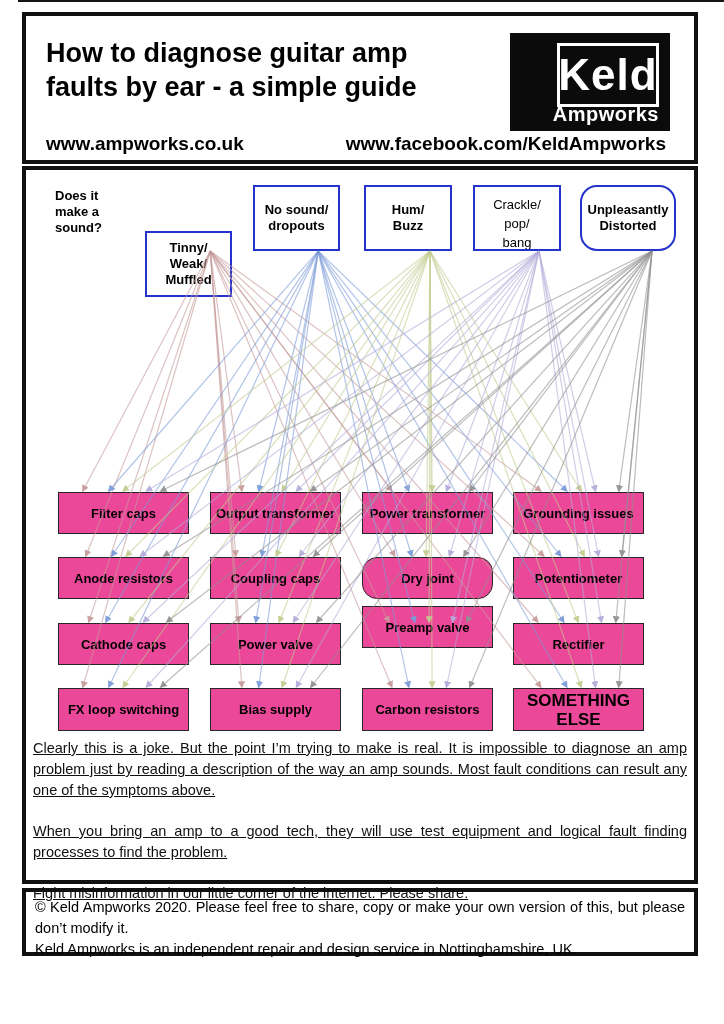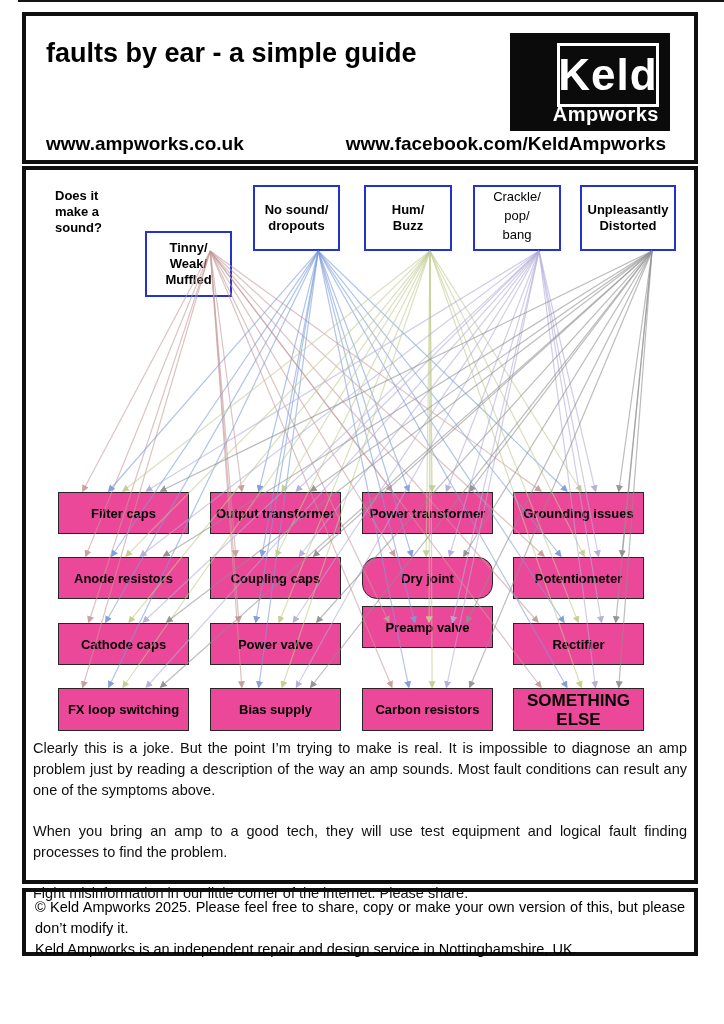--- a/index.html
+++ b/index.html
@@ -19,40 +19,41 @@
   .logo-brand{color:#fff;font-weight:bold;font-size:44px;letter-spacing:1px;}
   .logo-sub{position:absolute;right:11px;bottom:5px;color:#ffffff;font-weight:bold;font-size:20px;letter-spacing:.5px;}
   .urls{position:absolute;left:20px;right:28px;bottom:5px;display:flex;justify-content:space-between;
         font-weight:bold;font-size:19px;}
 
   
   .question{position:absolute;left:29px;top:18px;font-weight:bold;font-size:13px;line-height:16px;z-index:1;}
   .sym-box{position:absolute;top:15px;height:66px;border:2px solid #2433cc;background:#fff;z-index:1;
            display:flex;flex-direction:column;align-items:center;justify-content:center;
            font-weight:bold;font-size:13px;line-height:16px;text-align:center;box-sizing:border-box;}
-  .sym-box.normal{font-weight:normal;justify-content:flex-start;padding-top:0;line-height:19px;overflow:hidden;}
+  .sym-box.normal{font-weight:normal;justify-content:flex-start;padding-top:8px;line-height:19px;overflow:hidden;}
   .cause-box{position:absolute;width:131px;border:1.5px solid #262626;background:#ec4899;z-index:1;
              display:flex;align-items:center;justify-content:center;text-align:center;
              font-weight:bold;font-size:13px;line-height:15px;box-sizing:border-box;white-space:nowrap;}
   .cause-box.emphasis{font-size:17px;line-height:19px;white-space:normal;padding:0 10px;}
   .arrows-layer{position:absolute;left:0;top:0;z-index:3;pointer-events:none;}
   .body-text{position:absolute;left:7px;right:7px;top:568px;font-size:14.5px;line-height:21px;
-             text-align:justify;color:#101010;z-index:1;}
+             text-align:justify;color:#101010;z-index:1;text-decoration:underline;}
   .body-text p{margin:0 0 20px 0;}
   .footer-box p{margin:0;}
   .just{text-align:justify;}
 </style>
 </head>
 <body>
 
 <div class="page">
   <div class="top-edge"></div>
 
   <div class="box header-box">
     <div class="title">
+      <div>How to diagnose guitar amp</div>
       <div>faults by ear - a simple guide</div>
     </div>
     <div class="logo">
       <div class="logo-frame">
         <span class="logo-brand">Keld</span>
       </div>
       <div class="logo-sub">Ampworks</div>
     </div>
     <div class="urls">
       <span>www.ampworks.co.uk</span>
@@ -83,21 +84,21 @@
       </div>
       <div class="sym-box" style="left: 227px; width: 87px; border-color: rgb(36, 51, 204);">
         <div>No sound/</div>
         <div>dropouts</div>
       </div>
       <div class="sym-box normal" style="left: 447px; width: 88px; border-color: rgb(36, 51, 204);">
         <div>Crackle/</div>
         <div>pop/</div>
         <div>bang</div>
       </div>
-      <div class="sym-box" style="left: 554px; width: 96px; border-color: rgb(36, 51, 204);">
+      <div class="sym-box" style="left: 554px; width: 96px; border-color: rgb(36, 51, 204); border-radius: 17px;">
         <div>Unpleasantly</div>
         <div>Distorted</div>
       </div>
       <div class="cause-box" style="left: 32px; top: 322px; height: 42px; border-color: rgb(38, 38, 38);">Filter caps</div>
       <div class="cause-box" style="left: 184px; top: 322px; height: 42px; border-color: rgb(38, 38, 38);">Output transformer</div>
       <div class="cause-box" style="left: 336px; top: 322px; height: 42px; border-color: rgb(38, 38, 38);">Power transformer</div>
       <div class="cause-box" style="left: 487px; top: 322px; height: 42px; border-color: rgb(38, 38, 38);">Grounding issues</div>
       <div class="cause-box" style="left: 32px; top: 387px; height: 42px; border-color: rgb(38, 38, 38);">Anode resistors</div>
       <div class="cause-box" style="left: 184px; top: 387px; height: 42px; border-color: rgb(38, 38, 38);">Coupling caps</div>
       <div class="cause-box" style="left: 336px; top: 387px; height: 42px; border-color: rgb(38, 38, 38); border-radius: 15px;">Dry joint</div>
@@ -205,16 +206,16 @@
         <line x1="626" y1="81" x2="440.8" y2="452" stroke="#909090" stroke-width="1.2" stroke-opacity="0.6" marker-end="url(#ah4)"></line>
         <line x1="626" y1="81" x2="589.8" y2="452" stroke="#909090" stroke-width="1.2" stroke-opacity="0.6" marker-end="url(#ah4)"></line>
         <line x1="626" y1="81" x2="134.8" y2="517" stroke="#909090" stroke-width="1.2" stroke-opacity="0.6" marker-end="url(#ah4)"></line>
         <line x1="626" y1="81" x2="284.8" y2="517" stroke="#909090" stroke-width="1.2" stroke-opacity="0.6" marker-end="url(#ah4)"></line>
         <line x1="626" y1="81" x2="443.8" y2="517" stroke="#909090" stroke-width="1.2" stroke-opacity="0.6" marker-end="url(#ah4)"></line>
         <line x1="626" y1="81" x2="592.8" y2="517" stroke="#909090" stroke-width="1.2" stroke-opacity="0.6" marker-end="url(#ah4)"></line>
       </svg>
     </div>
 
   <div class="box footer-box">
-    <p class="just">© Keld Ampworks 2025. Please feel free to share, copy or make your own version of this, but please don’t modify it.</p>
+    <p class="just">© Keld Ampworks 2020. Please feel free to share, copy or make your own version of this, but please don’t modify it.</p>
     <p>Keld Ampworks is an independent repair and design service in Nottinghamshire, UK.</p>
   </div>
 </div>
 
 </body></html>

